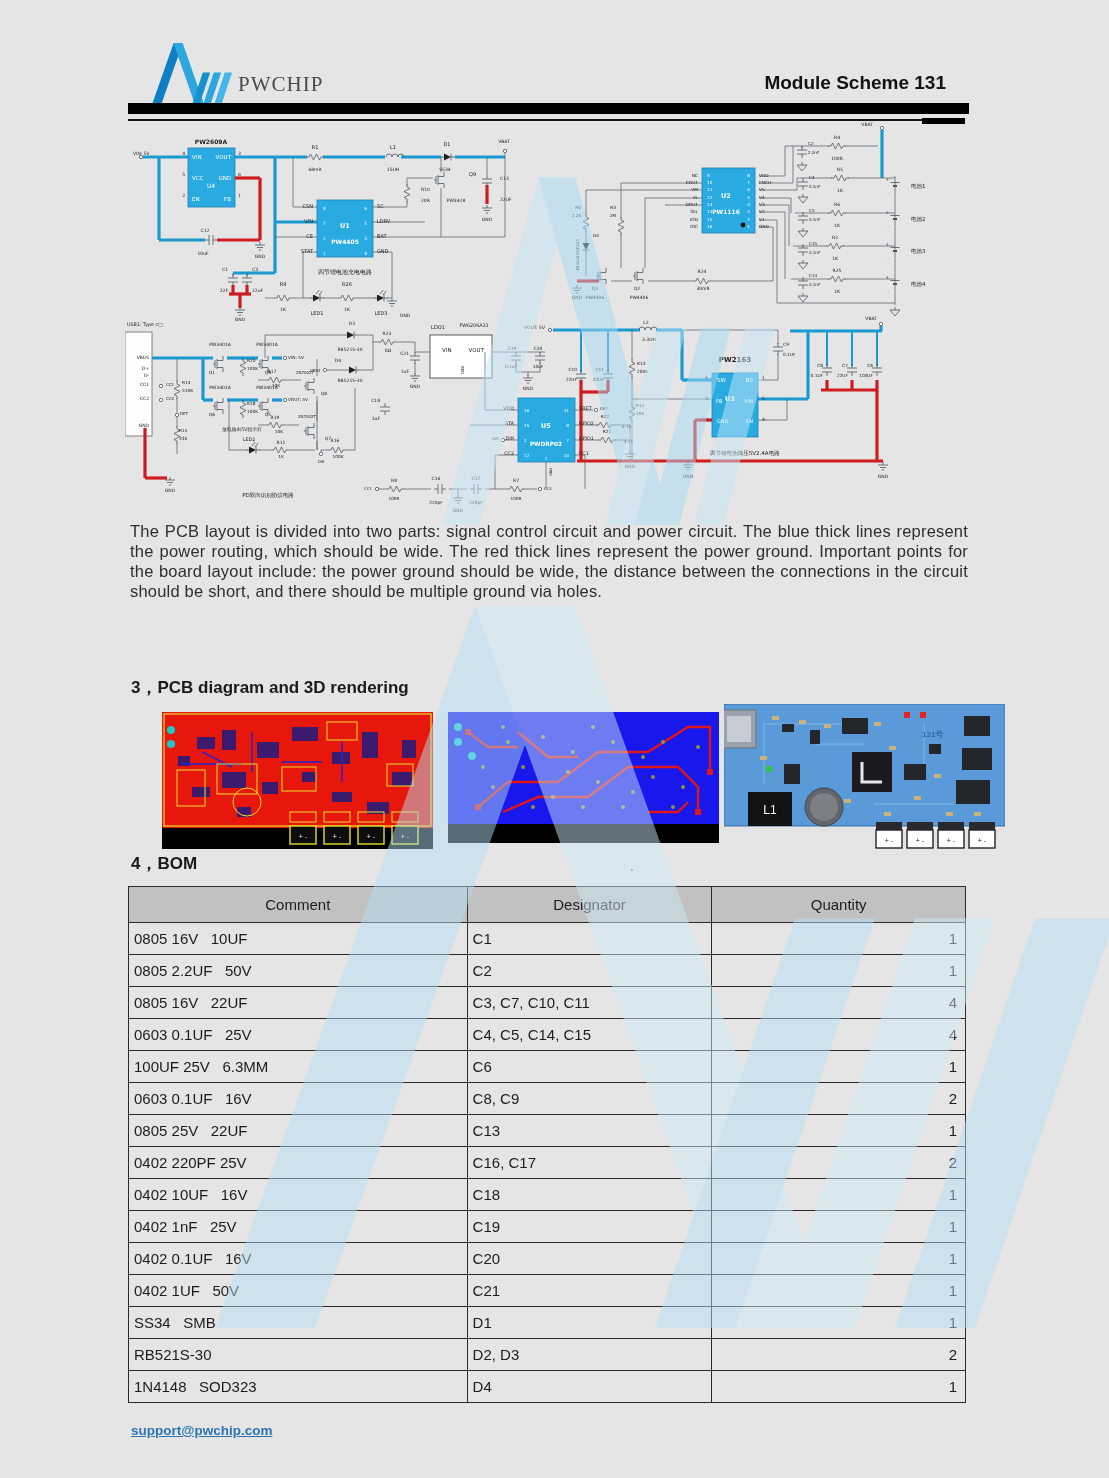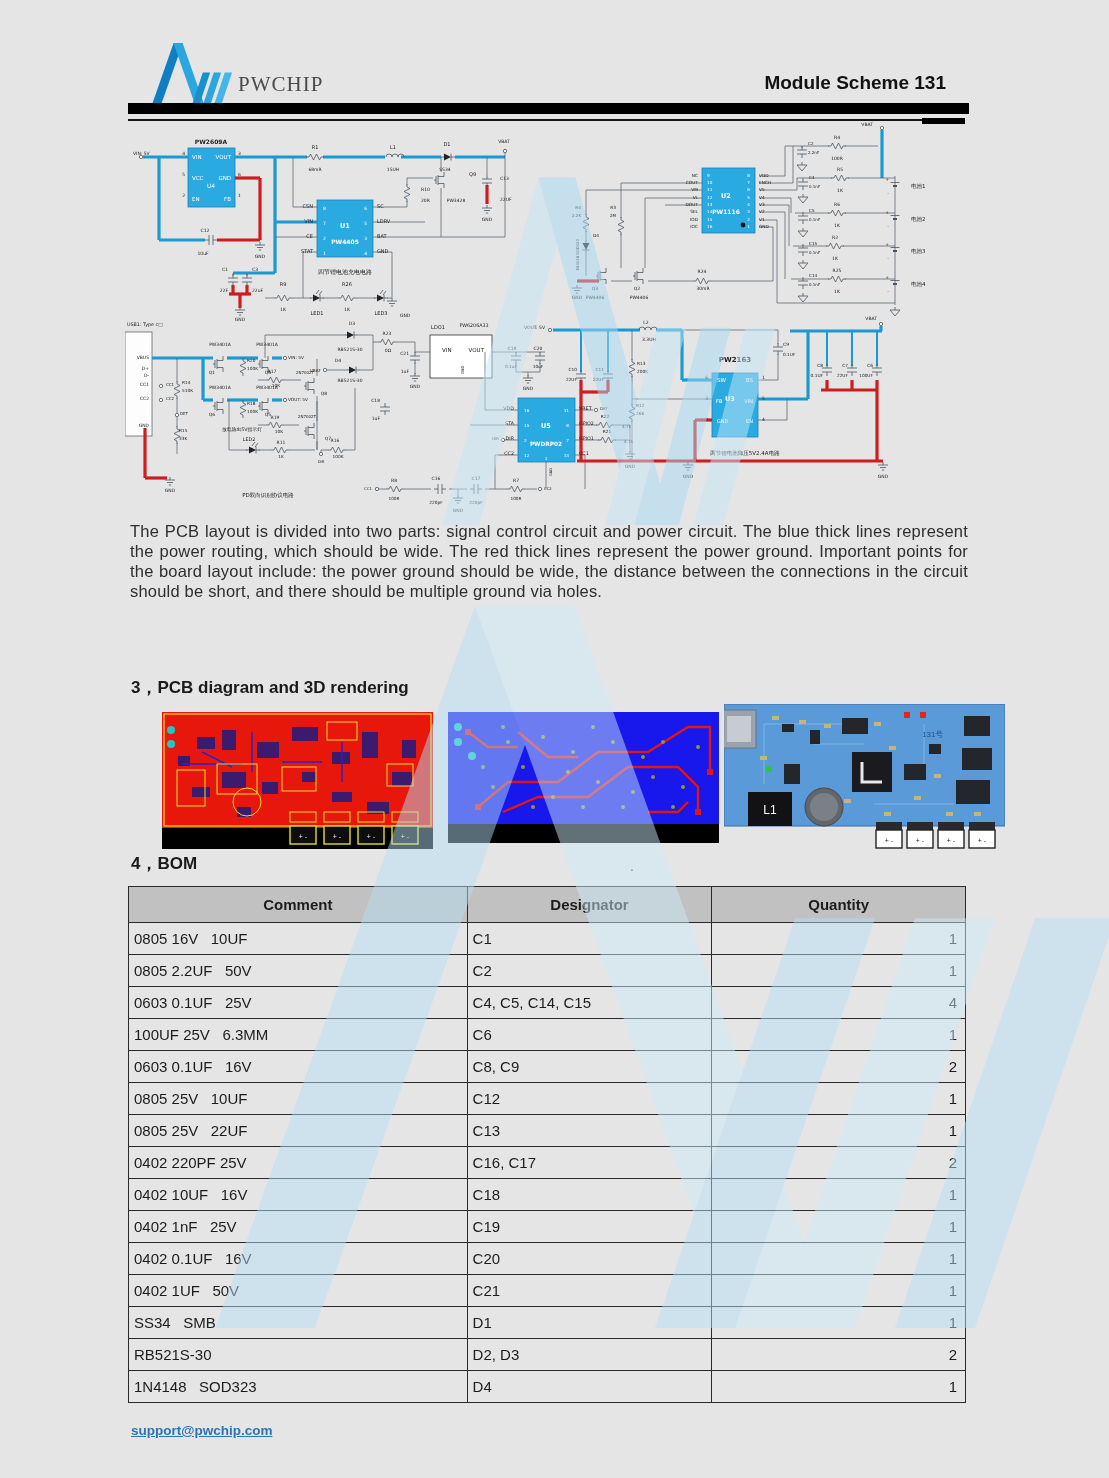--- a/index.html
+++ b/index.html
@@ -18,21 +18,21 @@
   
   #body-paragraph{left:130px;top:521px;width:838px;font-size:16.5px;line-height:20px;
                   text-align:justify;color:#2e2e2e;letter-spacing:.2px;}
   .h-num{left:131px;font-size:17px;font-weight:bold;color:#1a1a1a;}
   #stray-dot{left:630px;top:858px;font-size:14px;color:#333;}
   
   .pcbimg{border:0;}
   
   #bom-table{left:128px;top:886px;width:838px;border-collapse:collapse;font-size:15px;color:#1c1c1c;}
   #bom-table th,#bom-table td{border:1px solid #2a2a2a;white-space:pre;}
-  #bom-table th{background:#c1c1c1;height:33px;font-weight:bold;font-size:15px;}
+  #bom-table th{background:#c1c1c1;height:33px;font-weight:normal;font-size:15px;}
   #bom-table td{height:31px;padding:0 5px;}
   #bom-table td.qty{text-align:right;padding-right:8px;}
   #bom-table{border:1.5px solid #000;}
   
   #footer-email{left:131px;top:1423px;font-size:13.5px;font-weight:bold;color:#2e74b5;
                 text-decoration:underline;cursor:pointer;}
   .watermark{pointer-events:none;z-index:4;}
 </style>
 </head>
 <body>
@@ -1059,38 +1059,38 @@
           <td>0805 16V   10UF</td>
           <td>C1</td>
           <td class="qty">1</td>
         </tr>
         <tr>
           <td>0805 2.2UF   50V</td>
           <td>C2</td>
           <td class="qty">1</td>
         </tr>
         <tr>
+          <td>0805 16V   22UF</td>
+          <td>C3, C7, C10, C11</td>
+          <td class="qty">4</td>
+        </tr>
+        <tr>
           <td>0603 0.1UF   25V</td>
           <td>C4, C5, C14, C15</td>
           <td class="qty">4</td>
         </tr>
         <tr>
           <td>100UF 25V   6.3MM</td>
           <td>C6</td>
           <td class="qty">1</td>
         </tr>
         <tr>
           <td>0603 0.1UF   16V</td>
           <td>C8, C9</td>
           <td class="qty">2</td>
-        </tr>
-        <tr>
-          <td>0805 25V   10UF</td>
-          <td>C12</td>
-          <td class="qty">1</td>
         </tr>
         <tr>
           <td>0805 25V   22UF</td>
           <td>C13</td>
           <td class="qty">1</td>
         </tr>
         <tr>
           <td>0402 220PF 25V</td>
           <td>C16, C17</td>
           <td class="qty">2</td>

